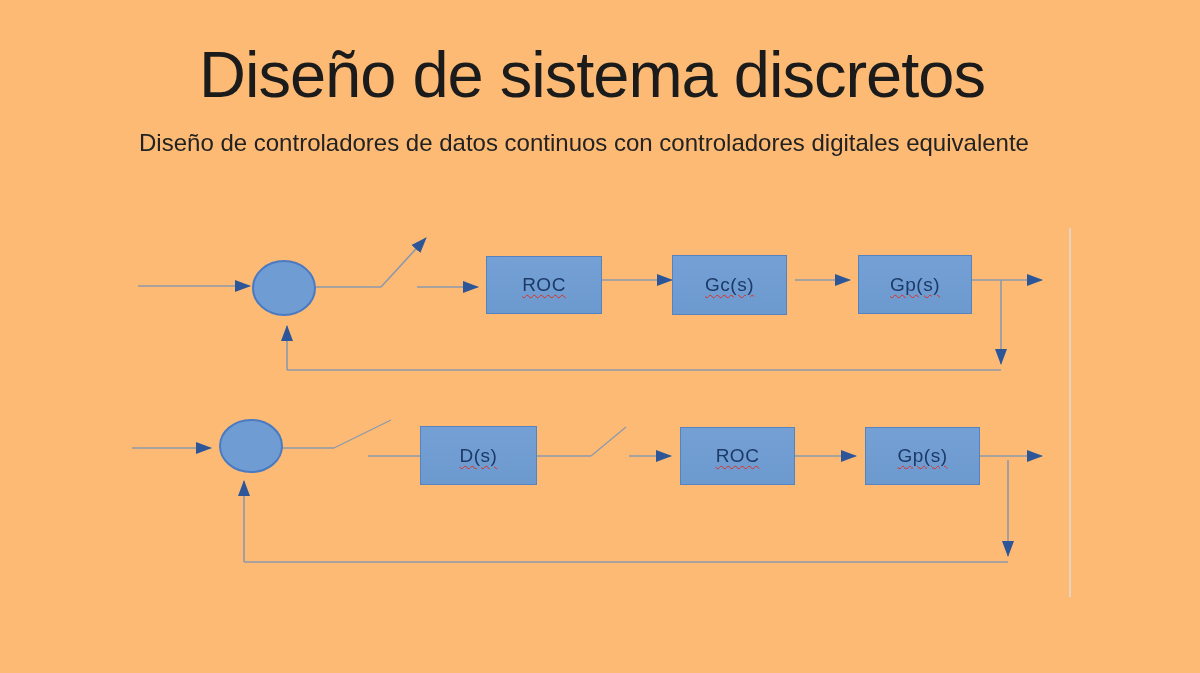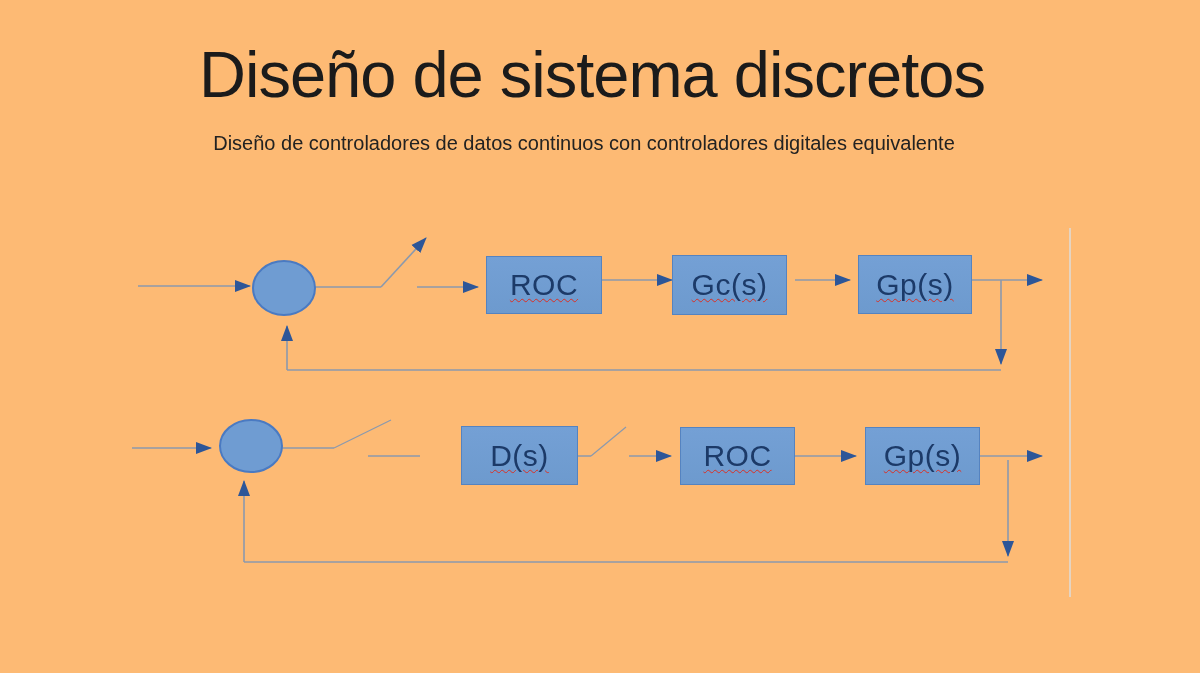--- a/index.html
+++ b/index.html
@@ -28,21 +28,21 @@
     letter-spacing: -1px;
     color: #1b1b1b;
     white-space: nowrap;
   }
   .subtitle {
     position: absolute;
     top: 124px;
     left: 0;
     width: 1168px;
     text-align: center;
-    font-size: 20px;
+    font-size: 24px;
     line-height: 38px;
     font-weight: 400;
     color: #222222;
     white-space: nowrap;
   }
   .diagram-layer {
     position: absolute;
     left: 0;
     top: 0;
     width: 1200px;
@@ -50,21 +50,21 @@
   }
   .block {
     position: absolute;
     display: flex;
     align-items: center;
     justify-content: center;
     background: linear-gradient(180deg, #74a0d5 0%, #6d9ace 100%);
     border: 1px solid #5583c0;
     box-sizing: border-box;
     color: #1c3a68;
-    font-size: 30px;
+    font-size: 19px;
     letter-spacing: 0.5px;
   }
   .block-label {
     text-decoration: underline wavy #d93025;
     text-decoration-thickness: 1px;
     text-underline-offset: 3px;
   }
   svg { display: block; }
 </style>
 </head>
@@ -118,21 +118,21 @@
   <div class="block" style="left:486px; top:256px; width:116px; height:58px;">
     <span class="block-label">ROC</span>
   </div>
   <div class="block" style="left:672px; top:255px; width:115px; height:60px;">
     <span class="block-label">Gc(s)</span>
   </div>
   <div class="block" style="left:858px; top:255px; width:114px; height:59px;">
     <span class="block-label">Gp(s)</span>
   </div>
 
-  <div class="block" style="left:420px; top:426px; width:117px; height:59px;margin-left:41px;">
+  <div class="block" style="left:420px; top:426px; width:117px; height:59px;">
     <span class="block-label">D(s)</span>
   </div>
   <div class="block" style="left:680px; top:427px; width:115px; height:58px;">
     <span class="block-label">ROC</span>
   </div>
   <div class="block" style="left:865px; top:427px; width:115px; height:58px;">
     <span class="block-label">Gp(s)</span>
   </div>
 
 </div>

